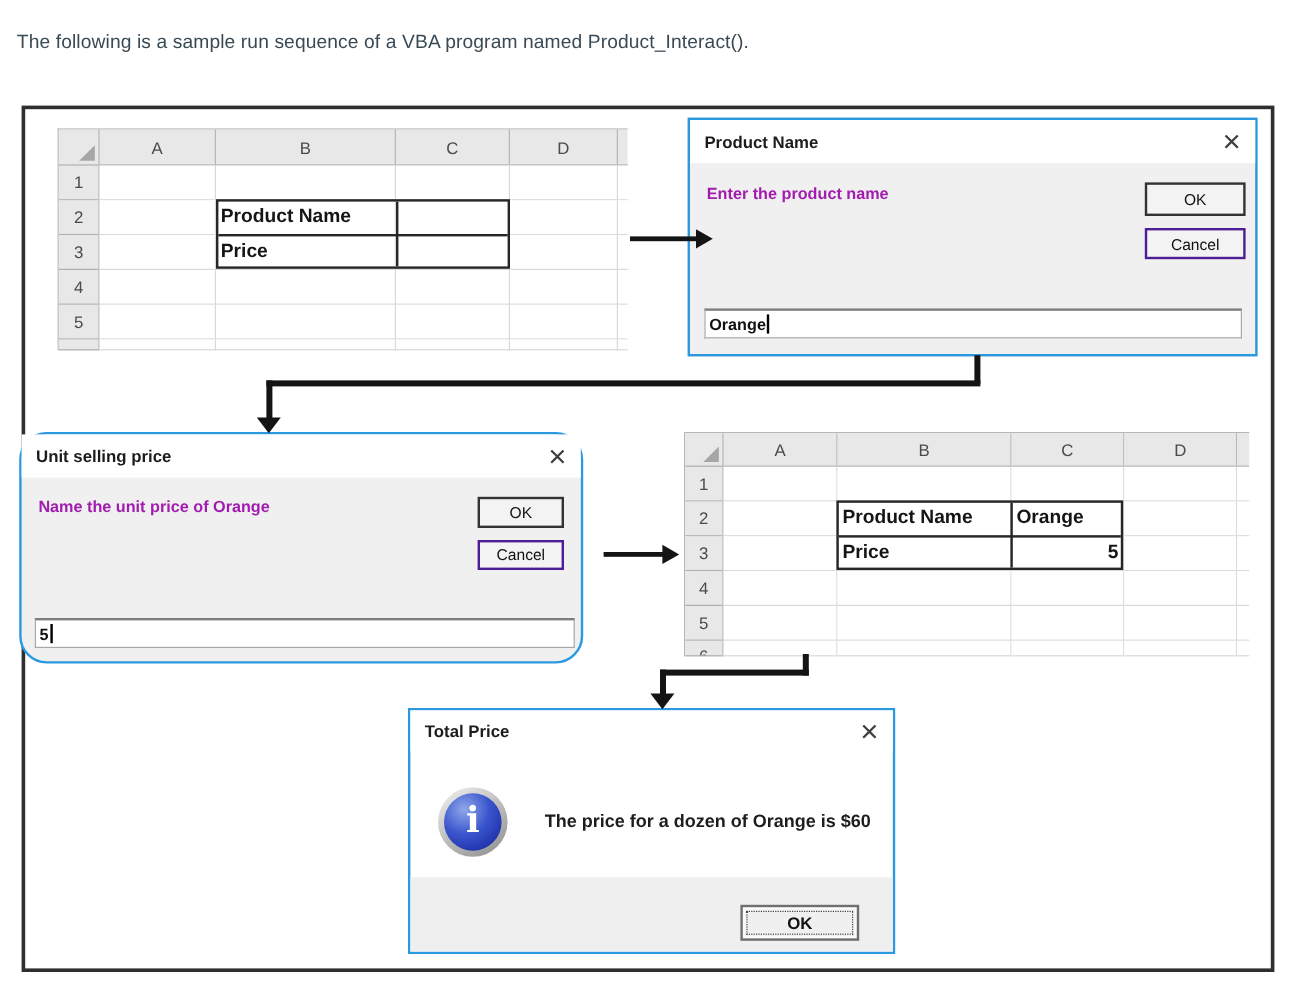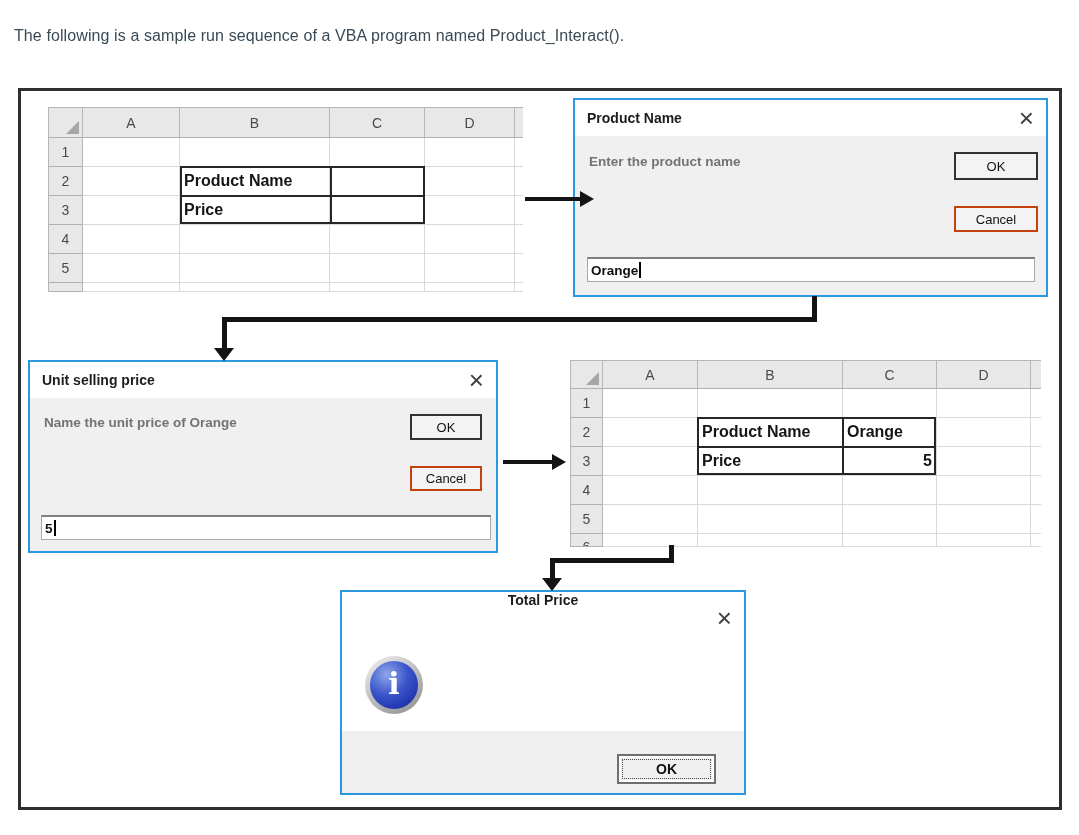--- a/index.html
+++ b/index.html
@@ -23,24 +23,24 @@
   
   .range{position:absolute;border:2px solid #262626;box-sizing:border-box;z-index:2;pointer-events:none;}
   .rv{position:absolute;top:0;bottom:0;width:2px;background:#262626;}
   .rh{position:absolute;left:0;right:0;height:2px;background:#262626;}
 
   
   .dlg{position:absolute;background:#f0f0f0;border:2px solid #2b99e0;box-sizing:border-box;z-index:2;}
   .titlebar{position:absolute;left:0;top:0;right:0;height:36px;background:#fff;display:flex;align-items:center;padding:0 12px;box-sizing:border-box;}
   .title{font-size:14px;font-weight:600;color:#1c1c1c;}
   .close{margin-left:auto;font-size:26px;font-weight:400;color:#3f3f3f;line-height:20px;cursor:default;}
-  .prompt{position:absolute;left:14px;font-size:13.5px;font-weight:600;color:#737373;}
+  .prompt{position:absolute;left:14px;font-size:13.5px;font-weight:600;color:#a21caf;}
   .btn{position:absolute;display:flex;align-items:center;justify-content:center;background:#f3f3f3;font-size:13px;color:#111;box-sizing:border-box;}
   .btn.default{border:2px solid #323232;}
-  .btn.normal{border:2px solid #c2410c;margin-top:16px;}
+  .btn.normal{border:2px solid #4c1d95;}
   .inputbox{position:absolute;background:#fff;border:1px solid #a8a8a8;border-top:2px solid #7e7e7e;box-sizing:border-box;display:flex;align-items:center;padding:0 3px;font-size:13.5px;font-weight:600;color:#111;}
   .caret{display:inline-block;width:2px;height:16px;background:#000;margin-left:1px;}
 
   
   .msgdlg{position:absolute;background:#fff;border:2px solid #2b99e0;box-sizing:border-box;z-index:2;}
   .msg-footer{position:absolute;left:0;right:0;bottom:0;height:62px;background:#efefef;}
   .msg-ok{position:absolute;left:275px;top:162px;width:99px;height:30px;display:flex;align-items:center;justify-content:center;background:#f0f0f0;border:2px solid #6f6f6f;outline:1px dotted #454545;outline-offset:-6px;box-shadow:inset 0 0 0 2px #fbfbfb;font-size:14px;font-weight:600;color:#111;box-sizing:border-box;}
   .msg-text{position:absolute;left:112px;top:84px;font-size:15px;font-weight:600;color:#1d1d1d;white-space:nowrap;}
   .info-icon{position:absolute;left:23px;top:64px;width:58px;height:58px;border-radius:50%;background:linear-gradient(145deg,#f4f4f4 0%,#c2c2c2 45%,#8d8d8d 100%);display:flex;align-items:center;justify-content:center;}
   .info-ball{width:48px;height:48px;border-radius:50%;background:radial-gradient(circle at 35% 28%,#90a7ea 0%,#3a55cc 45%,#1c2da6 85%);display:flex;align-items:center;justify-content:center;}
@@ -126,21 +126,21 @@
   </div>
   <div class="prompt" style="top:54px;">Enter the product name</div>
   <button class="btn default" style="right:8px;top:52px;width:84px;height:28px;">OK</button>
   <button class="btn normal" style="right:8px;top:90px;width:84px;height:26px;">Cancel</button>
   <div class="inputbox" style="left:12px;top:157px;width:448px;height:25px;">
     <span>Orange</span>
       <span class="caret"></span>
   </div>
 </div>
 
-<div class="dlg" style="left:28px;top:360px;width:470px;height:193px;">
+<div class="dlg" style="left:16px;top:360px;width:470px;height:193px;border-radius:23px;">
   <div class="titlebar">
     <span class="title">Unit selling price</span>
     <span class="close">×</span>
   </div>
   <div class="prompt" style="top:53px;">Name the unit price of Orange</div>
   <button class="btn default" style="right:14px;top:52px;width:72px;height:26px;">OK</button>
   <button class="btn normal" style="right:14px;top:88px;width:72px;height:25px;">Cancel</button>
   <div class="inputbox" style="left:11px;top:153px;width:450px;height:25px;">
     <span>5</span>
       <span class="caret"></span>
@@ -208,30 +208,31 @@
     <div class="c"></div>
     <div class="c"></div>
     <div class="c noline"></div>
 </div>
 <div class="range" style="left:697px;top:417px;width:239px;height:58px;">
   <div class="rv" style="left:143px;"></div>
   <div class="rh" style="top:27px;"></div>
 </div>
 
 <div class="msgdlg" style="left:340px;top:590px;width:406px;height:205px;">
-  <div class="titlebar" style="height:34px;flex-direction:column;">
+  <div class="titlebar" style="height:34px;">
     <span class="title">Total Price</span>
     <span class="close">×</span>
   </div>
   <div class="msg-footer"></div>
   <div class="info-icon">
     <div class="info-ball">
       <span class="info-glyph">i</span>
     </div>
   </div>
+  <div class="msg-text">The price for a dozen of Orange is $60</div>
   <button class="msg-ok">OK</button>
 </div>
 
 <div class="aline" style="left:525px;top:197px;width:56px;height:4px;"></div>
 <div class="ahead-r" style="left:580px;top:191px;"></div>
 
 <div class="aline" style="left:812px;top:296px;width:5px;height:24px;"></div>
 <div class="aline" style="left:222px;top:317px;width:595px;height:5px;"></div>
 <div class="aline" style="left:222px;top:317px;width:5px;height:33px;"></div>
 <div class="ahead-d" style="left:214px;top:348px;"></div>

